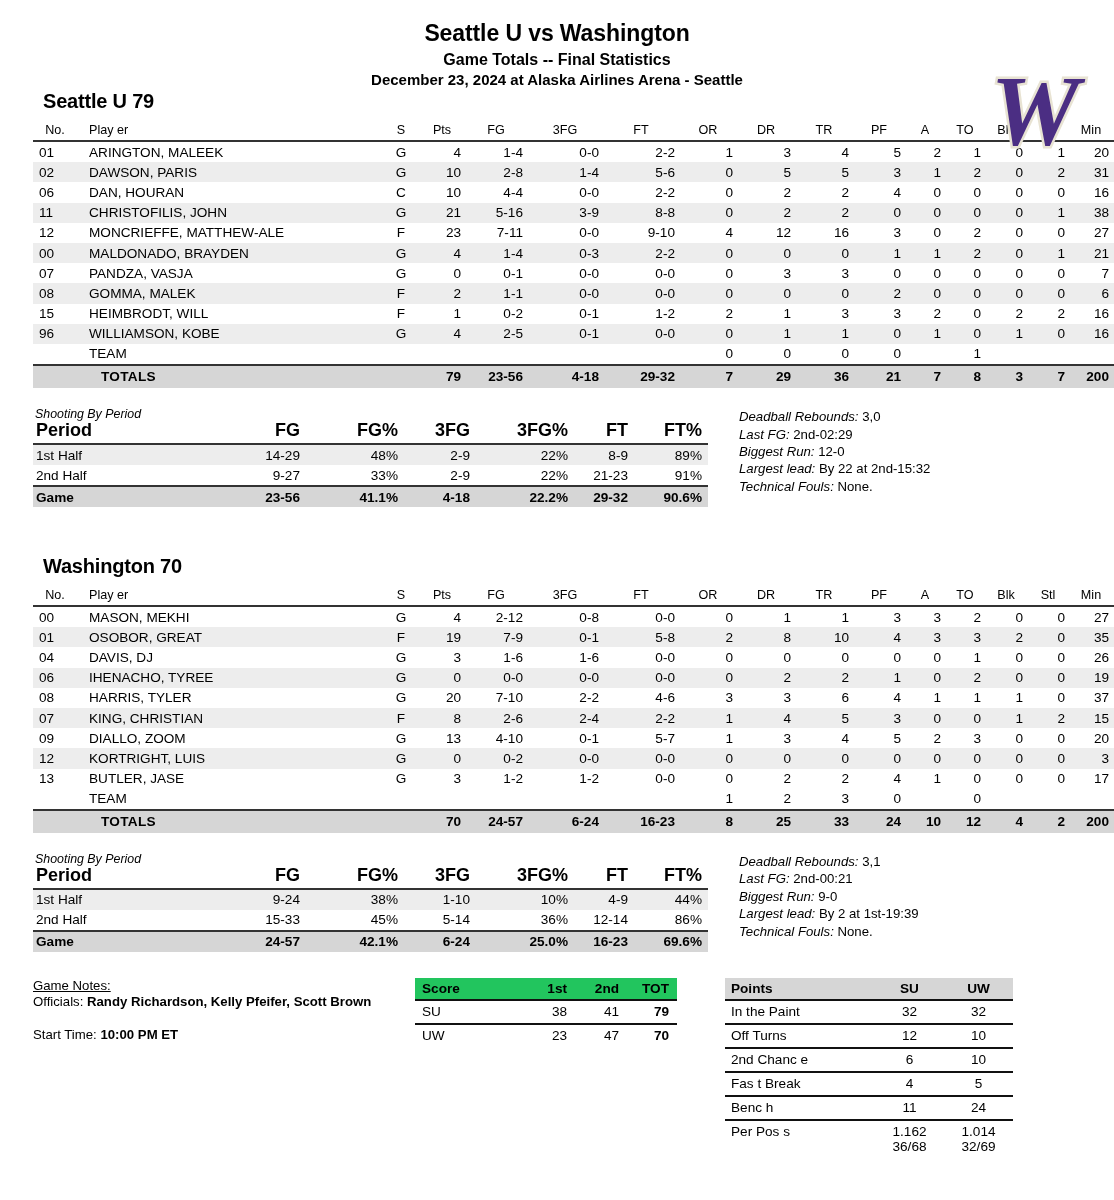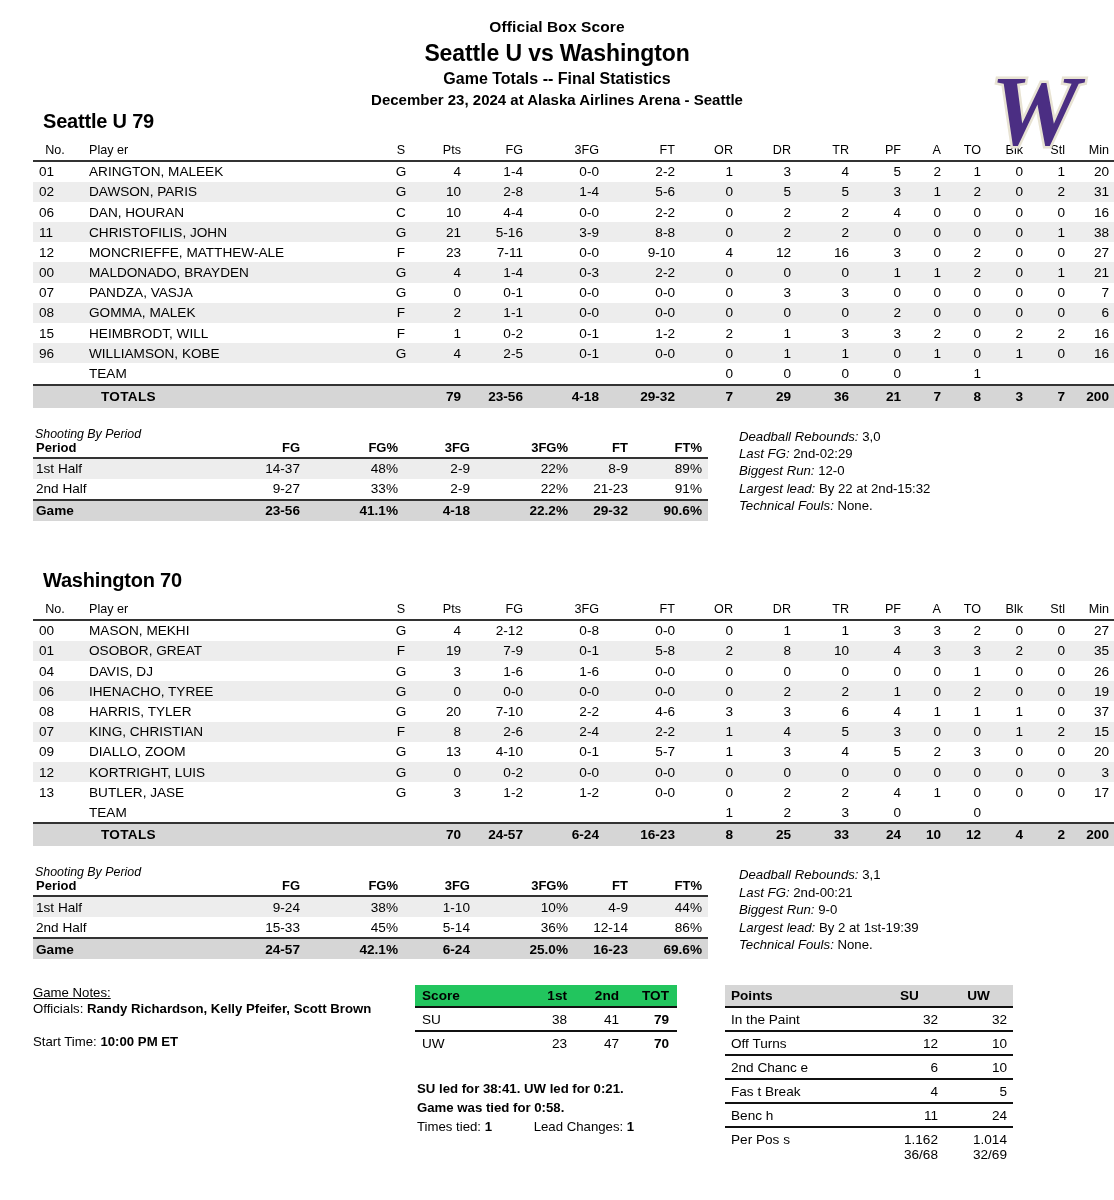--- a/index.html
+++ b/index.html
@@ -51,21 +51,20 @@
     border-collapse: collapse;
     width: 1050px;
     margin-left: 33px;
     font-size: 13.6px;
     table-layout: fixed;
   }
   table.box th {
     font-weight: normal;
     font-size: 12.6px;
     padding: 1px 4px 3px 4px;
-    text-align: right;
     vertical-align: bottom;
     white-space: nowrap;
   }
   table.box thead tr { border-bottom: 2.2px solid #333; }
   table.box td {
     padding: 2.6px 4px;
     text-align: right;
     white-space: nowrap;
     overflow: hidden;
   }
@@ -121,21 +120,21 @@
     padding-left: 2px;
   }
   table.shoot {
     border-collapse: collapse;
     width: 655px;
     font-size: 13.6px;
     table-layout: fixed;
   }
   table.shoot th {
     font-weight: bold;
-    font-size: 13px;
+    font-size: 18px;
     text-align: right;
     padding: 0px 6px 2px 6px;
     white-space: nowrap;
   }
   table.shoot th.p-col { text-align: left; padding-left: 3px; }
   table.shoot thead tr { border-bottom: 2.2px solid #333; }
   table.shoot td {
     text-align: right;
     padding: 2.5px 6px;
     white-space: nowrap;
@@ -227,42 +226,41 @@
   }
   table.pointstbl thead tr { background: #d6d6d6; }
   table.pointstbl th {
     font-weight: bold;
     text-align: center;
     padding: 3px 6px;
     border-bottom: 2.2px solid #111;
   }
   table.pointstbl th.lbl { text-align: left; padding-left: 6px; }
   table.pointstbl td {
-    text-align: right;
+    text-align: center;
     padding: 3.5px 6px;
     border-bottom: 2.2px solid #111;
   }
   table.pointstbl td.lbl { text-align: left; padding-left: 6px; }
   table.pointstbl tr.pp td { border-bottom: none; padding-bottom: 0; }
   table.pointstbl tr.pp2 td {
     border-bottom: none;
     padding-top: 0;
     padding-bottom: 2px;
   }
   col.pt-lbl { width: 150px; }
   col.pt-su  { width: 69px; }
   col.pt-uw  { width: 69px; }
 </style>
 </head>
 <body>
 
 <div class="page">
 
   <div class="doc-header">
-    <div class="ln1">Official Box Score</div>
     <div class="ln2">Seattle U vs Washington</div>
     <div class="ln3">Game Totals -- Final Statistics</div>
     <div class="ln4">December 23, 2024 at Alaska Airlines Arena - Seattle</div>
   </div>
 
   <div class="logo-wrap">
     <svg width="108" height="100" viewBox="0 0 108 100">
       <text x="54" y="82" text-anchor="middle" font-family="Liberation Serif, serif" font-size="100" font-weight="bold" font-style="italic" fill="#4B2E83" stroke="#E8E3D3" stroke-width="5" paint-order="stroke">W</text>
     </svg>
   </div>
@@ -562,21 +560,21 @@
             <th>FG%</th>
             <th>3FG</th>
             <th>3FG%</th>
             <th>FT</th>
             <th>FT%</th>
           </tr>
         </thead>
         <tbody>
             <tr class="stripe">
               <td class="p-col">1st Half</td>
-              <td>14-37</td>
+              <td>14-29</td>
               <td>48%</td>
               <td>2-9</td>
               <td>22%</td>
               <td>8-9</td>
               <td>89%</td>
             </tr>
             <tr>
               <td class="p-col">2nd Half</td>
               <td>9-27</td>
               <td>33%</td>
@@ -965,30 +963,20 @@
             </tr>
             <tr>
               <td class="lbl">UW</td>
               <td>23</td>
               <td>47</td>
               <td class="tot">70</td>
             </tr>
           </tbody>
       </table>
 
-      <div class="lead-info">
-        <div class="b">SU led for 38:41. UW led for 0:21.</div>
-        <div class="b row2">Game was tied for 0:58.</div>
-        <div class="row2">
-          <span>Times tied:</span>
-          <b>1</b>
-          <span class="lc">Lead Changes:</span>
-          <b>1</b>
-        </div>
-      </div>
     </div>
 
     <table class="pointstbl">
       <colgroup>
           <col class="pt-lbl">
           <col class="pt-su">
           <col class="pt-uw">
         </colgroup>
       <thead>
         <tr>

